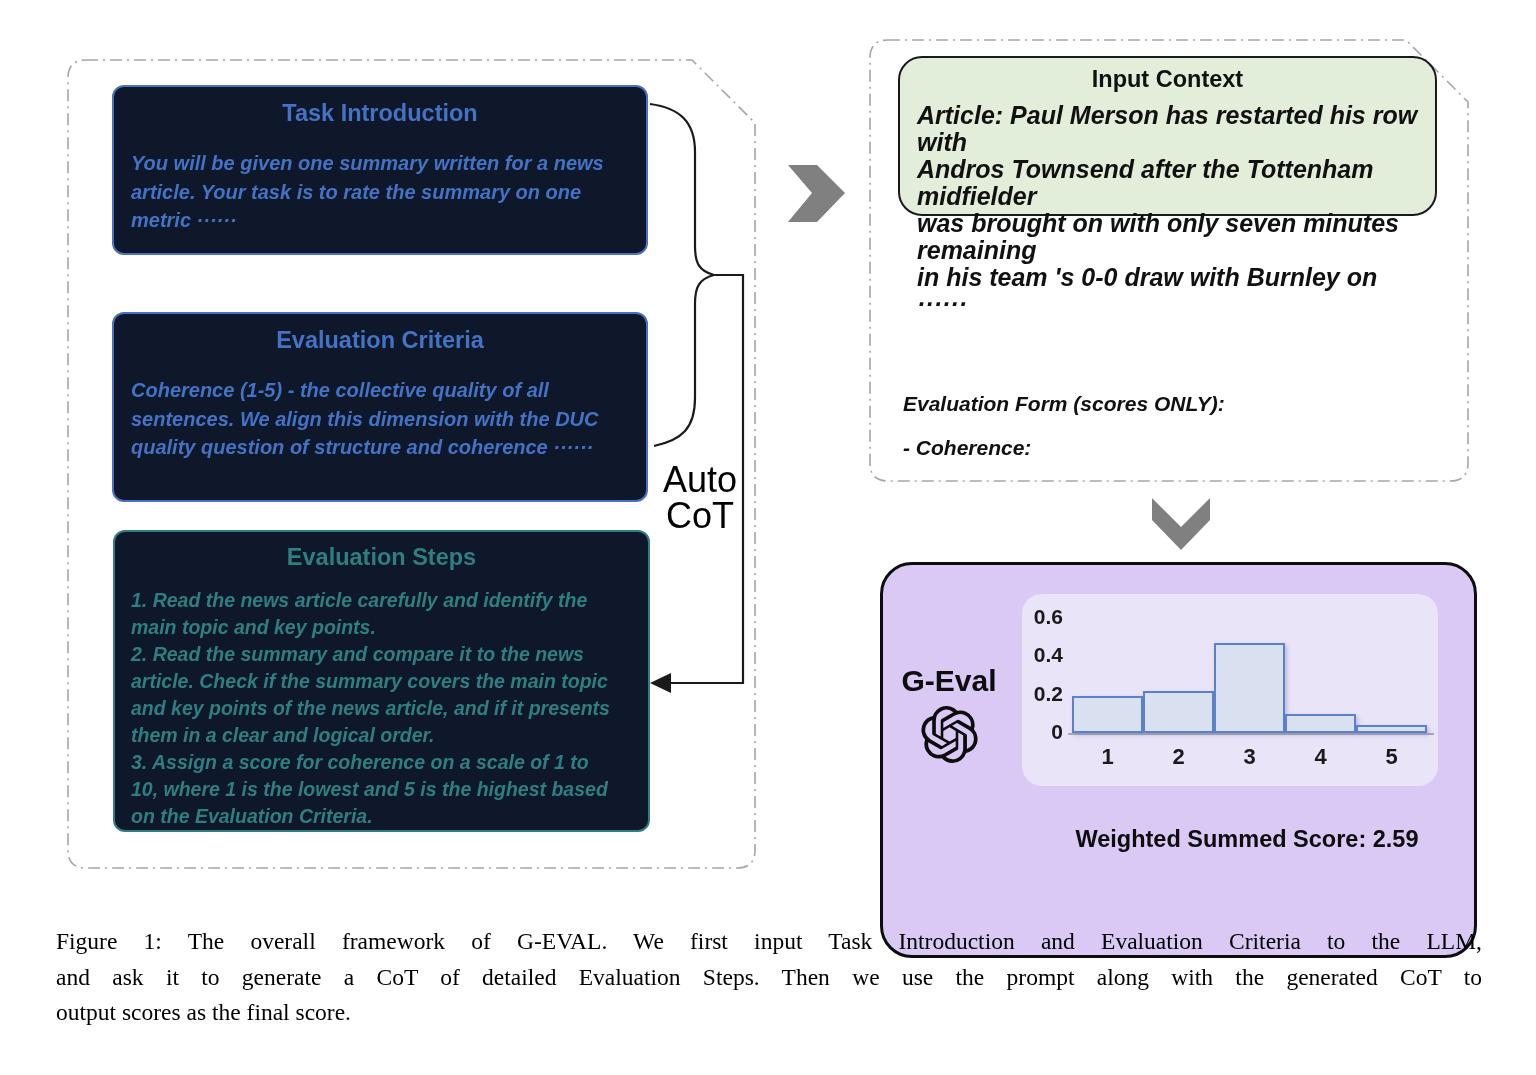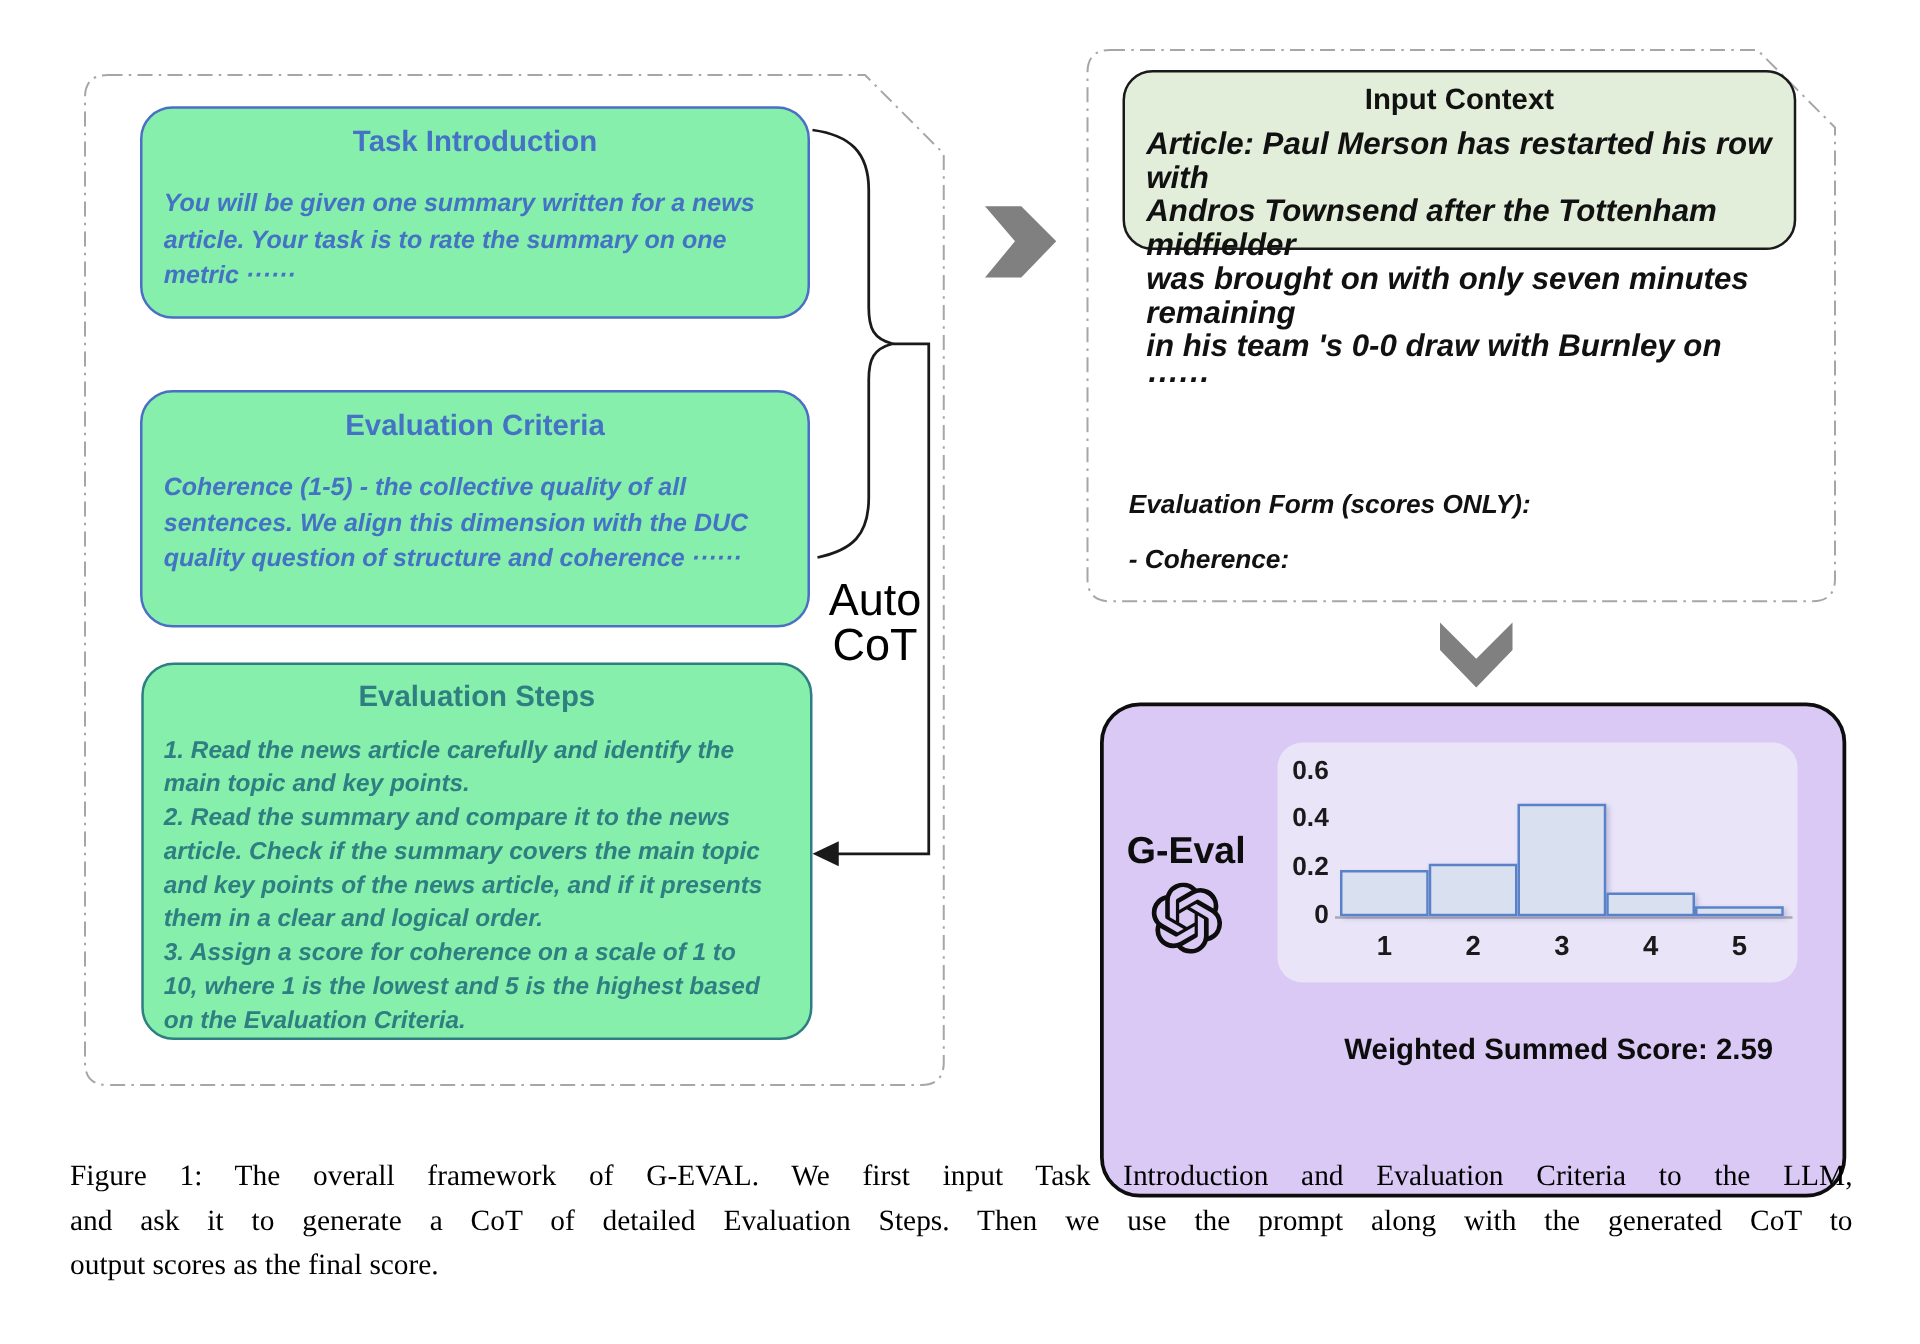--- a/index.html
+++ b/index.html
@@ -1,20 +1,20 @@
 <!DOCTYPE html>
 <html><head>
 <meta charset="utf-8">
 <style>
   html,body{margin:0;padding:0;background:#ffffff;}
   .stage{position:relative;width:1536px;height:1075px;background:#ffffff;overflow:hidden;
          font-family:"Liberation Sans",sans-serif;}
   .layer{position:absolute;left:0;top:0;width:1536px;height:1075px;pointer-events:none;}
   .abs{position:absolute;}
-  .box{position:absolute;background:#86efac;border-radius:26px;box-sizing:border-box;}
+  .box{position:absolute;background:#0f172a;border-radius:12px;box-sizing:border-box;}
   .box.blue{border:2.6px solid #4a6fc4;}
   .box.teal{border:2.6px solid #2f7e82;}
   .box.green{background:#e3eeda;border:2.6px solid #1a1a1a;border-radius:24px;}
   .boxtitle{position:absolute;left:0;right:0;text-align:center;font-weight:bold;font-size:23.5px;}
   .blue .boxtitle{color:#4472c4;}
   .teal .boxtitle{color:#2f7e82;}
   .green .boxtitle{color:#111111;}
   .boxbody{position:absolute;font-style:italic;white-space:pre-line;}
   .blue .boxbody{color:#4472c4;font-weight:600;font-size:20px;line-height:28.5px;}
   .teal .boxbody{color:#2f7e82;font-weight:600;font-size:19.5px;line-height:27px;}
@@ -86,21 +86,21 @@
 and key points of the news article, and if it presents
 them in a clear and logical order.</div>
     <div class="boxbody" style="left:16px;top:217px;width:508px;">3.  Assign a score for coherence on a scale of 1 to
 10, where 1 is the lowest and 5 is the highest based
 on the Evaluation Criteria.</div>
   </div>
 
   <div class="autocot" style="left:652px;top:462px;width:96px;">Auto
 CoT</div>
 
-  <div class="box green" style="left:898px;top:56px;width:539px;height:144px;">
+  <div class="box green" style="left:898px;top:56px;width:539px;height:160px;">
     <div class="boxtitle" style="top:8px;">Input Context</div>
     <div class="boxbody" style="left:17px;top:44px;width:505px;">Article: Paul Merson has restarted his row with
 Andros Townsend after the Tottenham midfielder
 was brought on with only seven minutes remaining
 in his team 's 0-0 draw with Burnley on ······</div>
   </div>
 
 
   <div class="freetext" style="left:903px;top:392px;">Evaluation Form (scores ONLY):</div>
   <div class="freetext" style="left:903px;top:436px;">- Coherence:</div>

